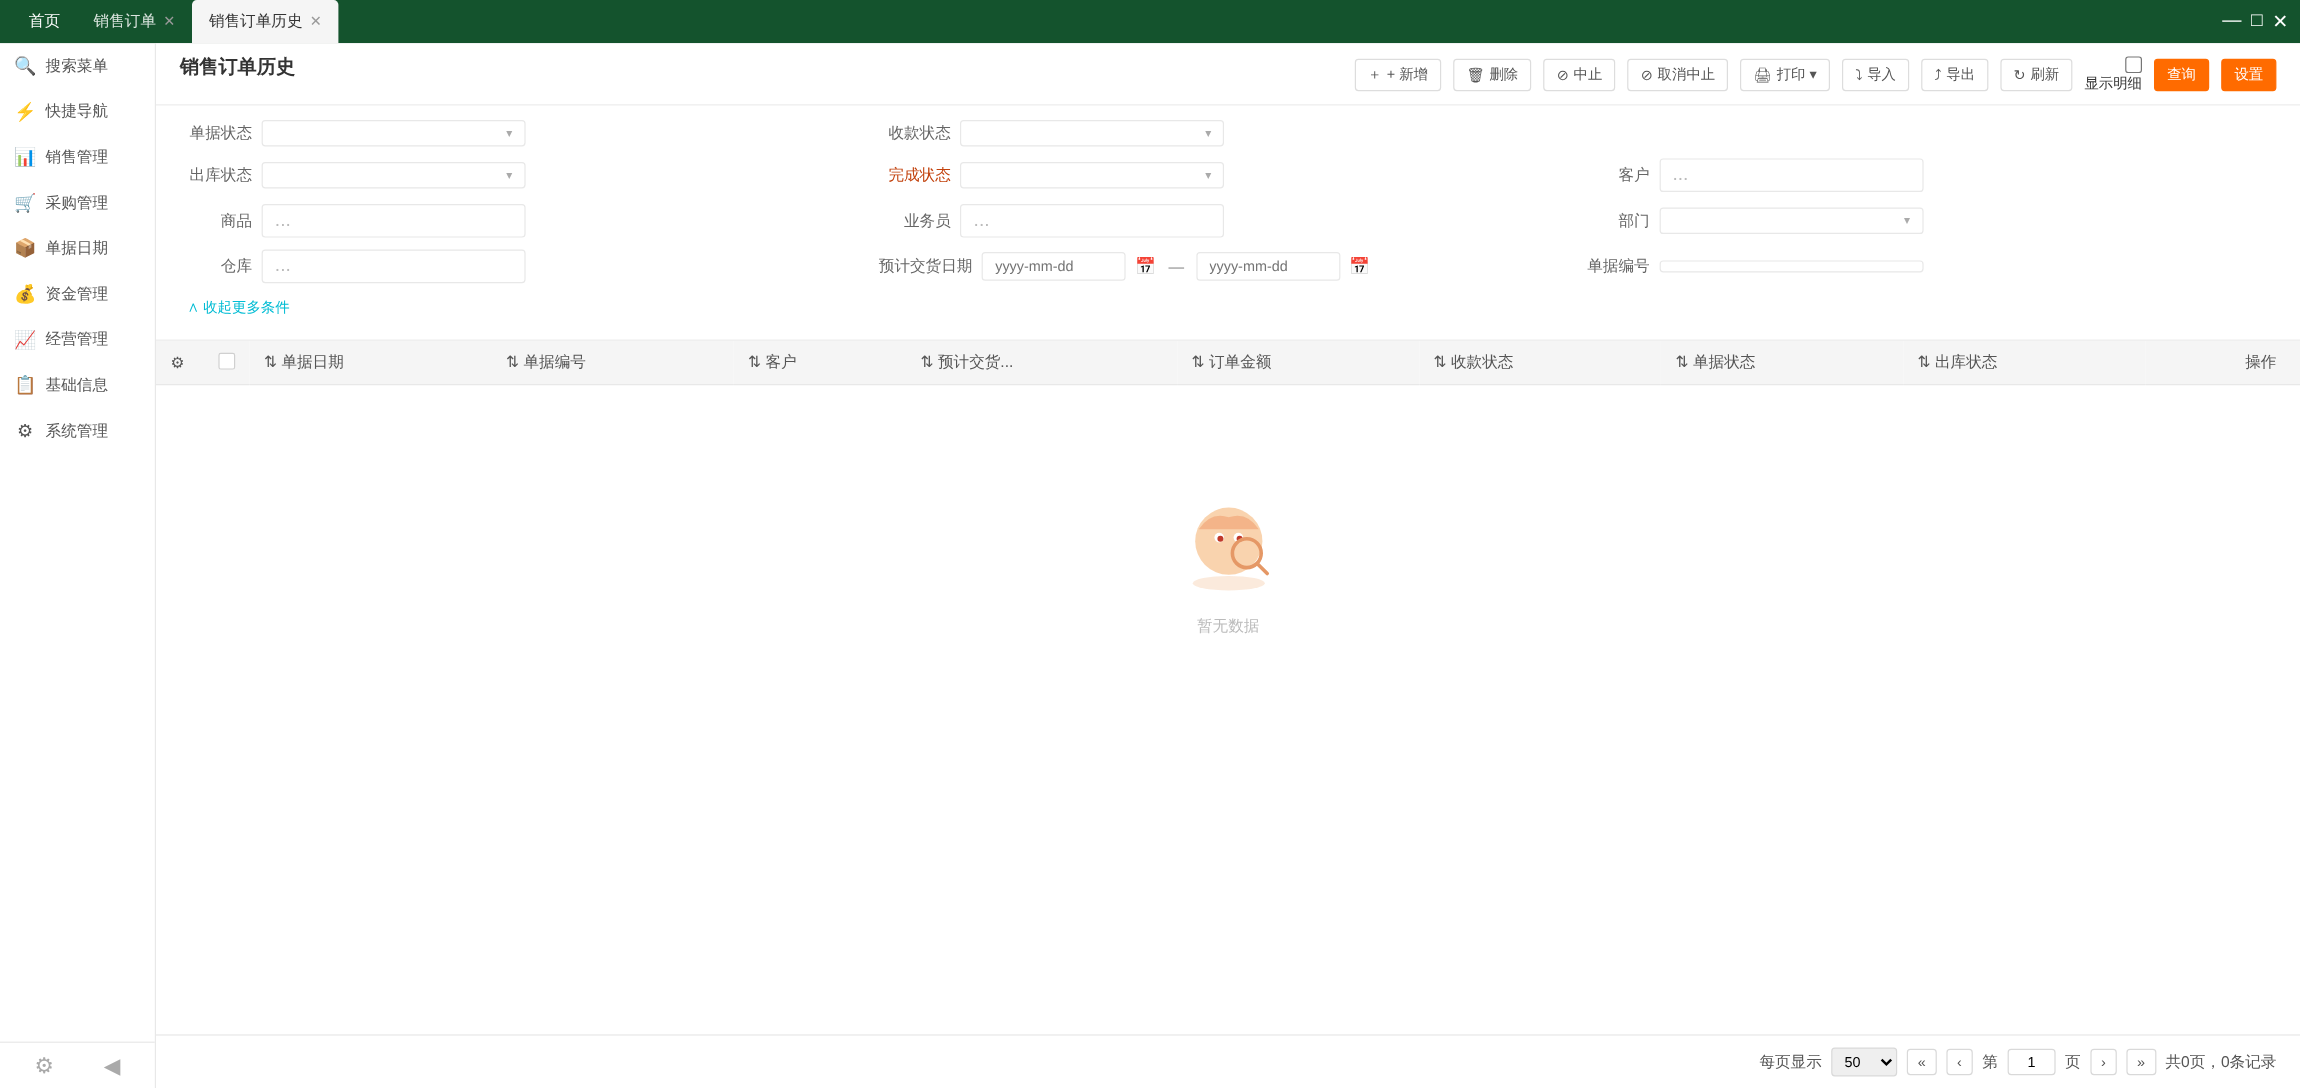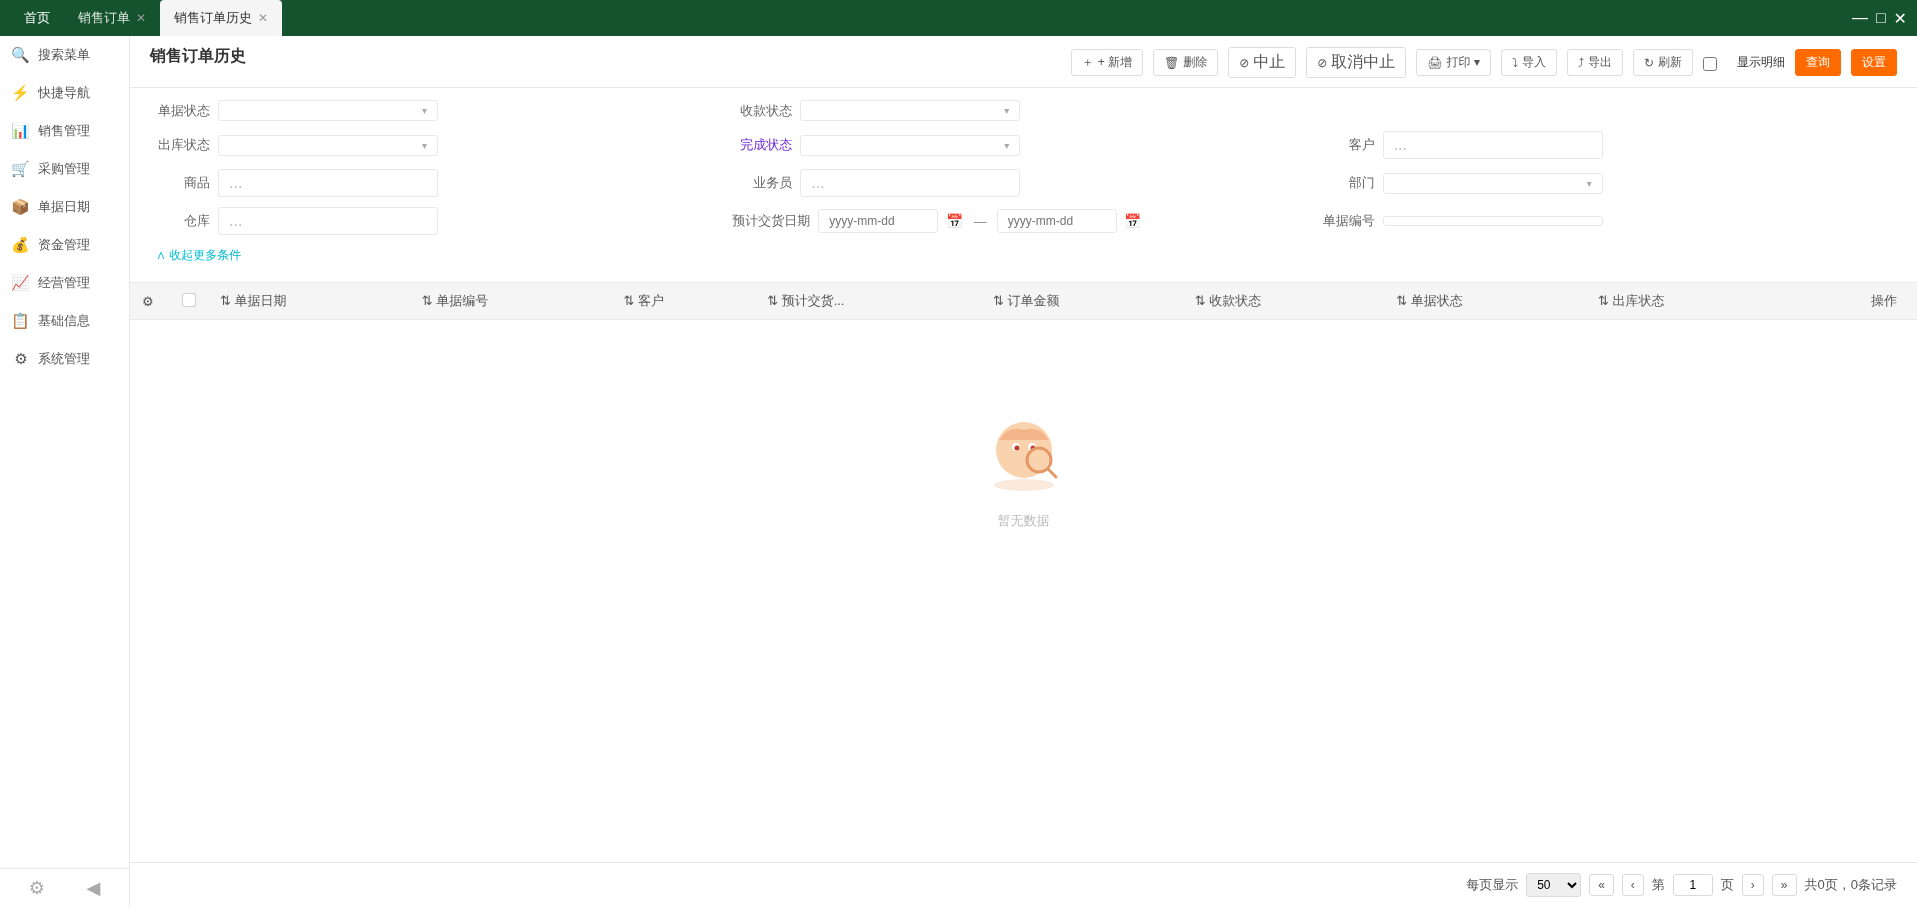--- a/index.html
+++ b/index.html
@@ -141,43 +141,43 @@
           <button class="toolbar-btn">
             <span>＋</span>
             <span style="font-size:12px;">+ 新增</span>
           </button>
           <button class="toolbar-btn">
             <span>🗑</span>
             <span style="font-size:12px;">删除</span>
           </button>
           <button class="toolbar-btn">
             <span>⊘</span>
-            <span style="font-size:16px;">中止</span>
+            <span style="font-size:12px;">中止</span>
           </button>
           <button class="toolbar-btn">
             <span>⊘</span>
-            <span style="font-size:16px;">取消中止</span>
+            <span style="font-size:12px;">取消中止</span>
           </button>
           <button class="toolbar-btn">
             <span>🖨</span>
             <span style="font-size:12px;">打印 ▾</span>
           </button>
           <button class="toolbar-btn">
             <span>⤵</span>
             <span style="font-size:12px;">导入</span>
           </button>
           <button class="toolbar-btn">
             <span>⤴</span>
             <span style="font-size:12px;">导出</span>
           </button>
           <button class="toolbar-btn">
             <span>↻</span>
             <span style="font-size:12px;">刷新</span>
           </button>
-          <label style="display:flex;align-items:flex-end;gap:20px;font-size:12px;cursor:pointer;">
+          <label style="display:flex;align-items:flex-end;gap:0;font-size:12px;cursor:pointer;flex-direction:column;">
             <input type="checkbox" style="width: 14px; height: 14px;">
             <span>显示明细</span>
           </label>
           <button class="toolbar-btn primary" style="background:#ff6b00;color:white;border-color:#ff6b00;border-radius:3px;">
             <span>查询</span>
           </button>
           <button class="toolbar-btn" style="background:#ff6b00;color:white;border-color:#ff6b00;border-radius:3px;">
             <span>设置</span>
           </button>
         </div>
@@ -208,21 +208,21 @@
 
       <div style="display:grid; grid-template-columns: 1fr 1fr 1fr; margin-bottom:10px;">
         <div style="display:flex; align-items:center; gap:8px;">
           <span style="min-width:60px;color:#666;font-size:13px;text-align:right;flex-shrink:0;">出库状态</span>
           <div class="filter-select" style="flex:1;max-width:220px;">
             <span></span>
             <span class="arrow">▾</span>
           </div>
         </div>
         <div style="display:flex; align-items:center; gap:8px;">
-          <span style="min-width:60px;color:#6d28d9;font-size:13px;text-align:right;flex-shrink:0;">完成状态</span>
+          <span style="min-width:60px;color:#c2410c;font-size:13px;text-align:right;flex-shrink:0;">完成状态</span>
           <div class="filter-select" style="flex:1;max-width:220px;">
             <span></span>
             <span class="arrow">▾</span>
           </div>
         </div>
         <div style="display:flex; align-items:center; gap:8px;">
           <span style="min-width:60px;color:#666;font-size:13px;text-align:right;flex-shrink:0;">客户</span>
           <div style="display:flex;align-items:center;border:1px solid #e8e8e8;border-radius:3px;padding:4px 10px;flex:1;max-width:220px;background:white;cursor:pointer;">
             <span style="color:#bbb;font-size:16px;">...</span>
           </div>

